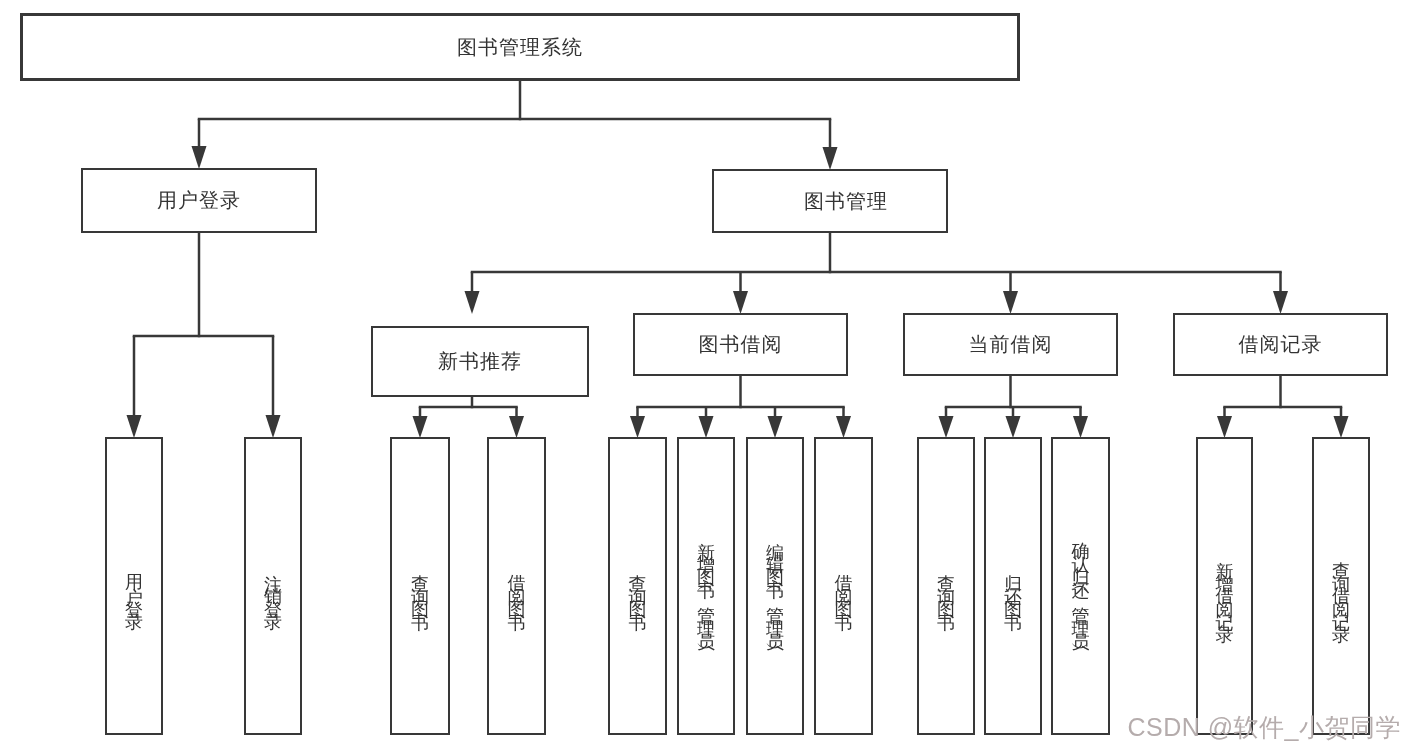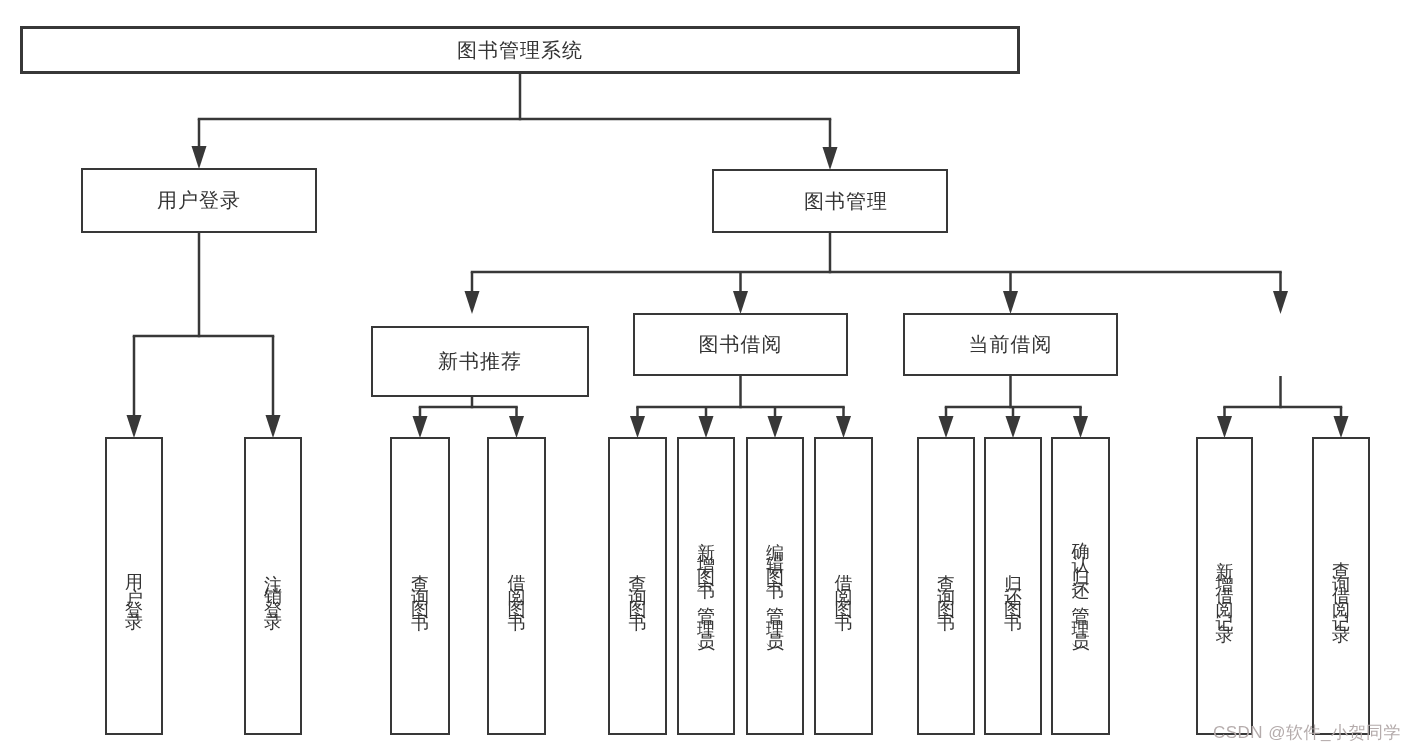--- a/index.html
+++ b/index.html
@@ -26,21 +26,21 @@
     writing-mode:vertical-rl;
     text-orientation:upright;
     letter-spacing:13px;
     line-height:1;
     white-space:nowrap;
   }
   #watermark{
     position:absolute;
     right:4px;bottom:3px;
     z-index:5;
-    font-size:17px;
+    font-size:25px;
     letter-spacing:0.5px;
     color:#b5acac;
     white-space:nowrap;
   }
 </style>
 </head>
 <body>
 
 <div id="stage">
 
@@ -115,28 +115,29 @@
         <line x1="1280.5" y1="376" x2="1280.5" y2="408.25"></line>
         <line x1="1223.25" y1="407" x2="1342.25" y2="407"></line>
         <line x1="1224.5" y1="407" x2="1224.5" y2="417"></line>
         <polygon points="1217,416 1232,416 1224.5,438" stroke="none"></polygon>
         <line x1="1341" y1="407" x2="1341" y2="417"></line>
         <polygon points="1333.5,416 1348.5,416 1341,438" stroke="none"></polygon>
       </g>
     </g>
   </svg>
 
-  <div class="node hnode" style="left:20px;top:26px;width:1000px;height:48px;border-width:3px;">图书管理系统</div>
+  <div class="node hnode" style="left:20px;top:13px;width:1000px;height:68px;border-width:3px;">图书管理系统</div>
 
   <div class="node hnode" style="left:81px;top:168px;width:236px;height:65px;">用户登录</div>
   <div class="node hnode" style="left:712px;top:169px;width:236px;height:64px;padding-left:32px;">图书管理</div>
 
   <div class="node hnode" style="left:371px;top:313px;width:218px;height:71px;margin-top:13px;">新书推荐</div>
   <div class="node hnode" style="left:903px;top:313px;width:215px;height:63px;">当前借阅</div>
   <div class="node hnode" style="left:633px;top:313px;width:215px;height:63px;">图书借阅</div>
+  <div class="node hnode" style="left:1173px;top:313px;width:215px;height:63px;">借阅记录</div>
 
   <div class="node vnode" style="left:105px;top:437px;width:58px;height:298px;">用户登录</div>
   <div class="node vnode" style="left:244px;top:437px;width:58px;height:298px;">注销登录</div>
 
   <div class="node vnode" style="left:390px;top:437px;width:60px;height:298px;">查询图书</div>
   <div class="node vnode" style="left:487px;top:437px;width:59px;height:298px;">借阅图书</div>
 
   <div class="node vnode" style="left:608px;top:437px;width:59px;height:298px;">查询图书</div>
   <div class="node vnode" style="left:677px;top:437px;width:58px;height:298px;">新增图书（管理员）</div>
   <div class="node vnode" style="left:746px;top:437px;width:58px;height:298px;">编辑图书（管理员）</div>

